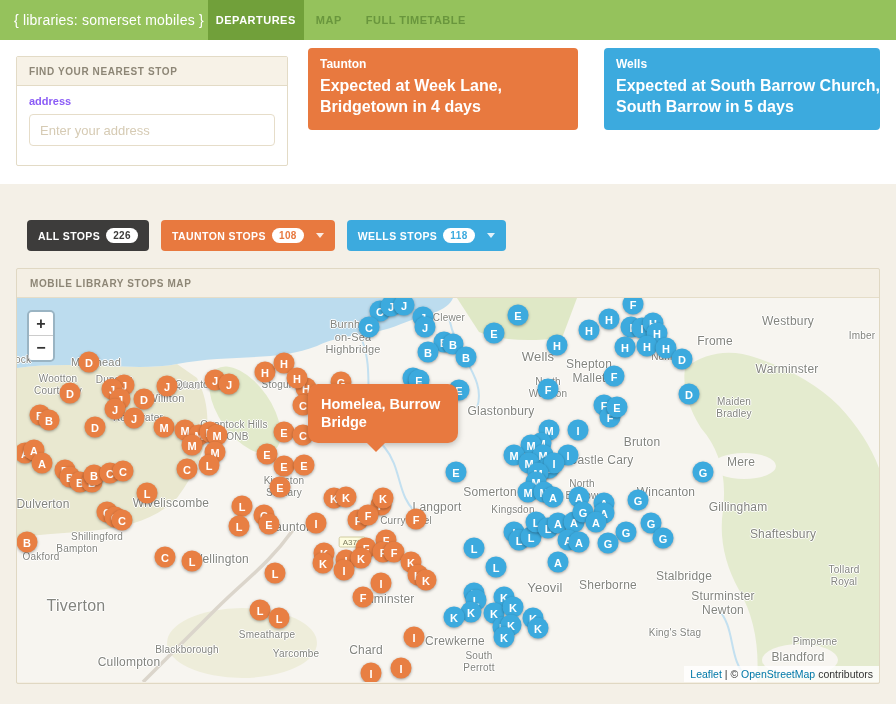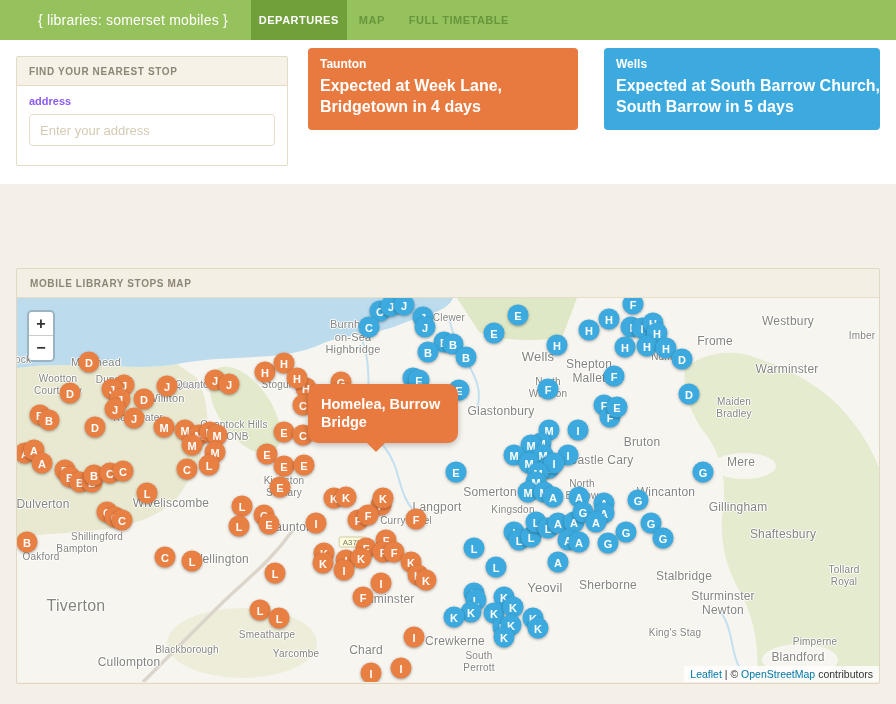--- a/index.html
+++ b/index.html
@@ -2,21 +2,21 @@
 <html><head>
 <meta charset="utf-8">
 <style>
   * { box-sizing: border-box; }
   html,body { margin:0; padding:0; }
   body { font-family:"Liberation Sans", sans-serif; }
   .page { position:relative; width:896px; height:704px; background:#f4f0e7; overflow:hidden; }
 
   
   .site-header { position:absolute; top:0; left:0; width:896px; height:40px; background:#95c25c; display:flex; align-items:stretch; z-index:50; }
-  .brand { color:#fff; font-size:14px; padding:0 23px 0 14px; display:flex; align-items:center; letter-spacing:.2px;margin-left:24px; }
+  .brand { color:#fff; font-size:14px; padding:0 4px 0 14px; display:flex; align-items:center; letter-spacing:.2px; }
   .tab { display:flex; align-items:center; padding:0 12px; font-size:11px; font-weight:bold; letter-spacing:.5px; color:#69963d; cursor:pointer; }
   .tab.active { background:#71a03a; color:#fff; padding:0 8px; }
 
   
   .top-section { position:absolute; top:40px; left:0; width:896px; height:144px; background:#ffffff; }
 
   
   .finder { position:absolute; left:16px; top:56px; width:272px; height:110px; background:#fff; border:1px solid #e3dbc6; border-radius:2px; }
   .finder-header { height:29px; background:#f7f2e7; border-bottom:1px solid #e3dbc6; font-size:10px; font-weight:bold; letter-spacing:.6px; color:#8d8676; display:flex; align-items:center; padding:0 12px; }
   .finder-body { padding:9px 12px; }
@@ -96,20 +96,36 @@
     <div class="card-route">Taunton</div>
     <div class="card-line">Expected at Week Lane,</div>
     <div class="card-line">Bridgetown in 4 days</div>
   </div>
   <div class="card wells">
     <div class="card-route">Wells</div>
     <div class="card-line">Expected at South Barrow Church,</div>
     <div class="card-line">South Barrow in 5 days</div>
   </div>
 
+  <div class="filters">
+    <button class="fbtn dark">
+      <span>ALL STOPS</span>
+      <span class="badge">226</span>
+    </button>
+    <button class="fbtn orange">
+      <span>TAUNTON STOPS</span>
+      <span class="badge">108</span>
+      <span class="caret"></span>
+    </button>
+    <button class="fbtn blue">
+      <span>WELLS STOPS</span>
+      <span class="badge">118</span>
+      <span class="caret"></span>
+    </button>
+  </div>
 
   <div class="map-panel">
     <div class="map-header">MOBILE LIBRARY STOPS MAP</div>
     <div class="map-canvas">
 
       <svg class="base" width="862" height="384" viewBox="0 0 862 384">
         <rect x="0" y="0" width="862" height="384" fill="#f7f5f0"></rect>
 
         <path d="M0,70 C60,62 120,74 160,66 L180,80 C200,120 190,160 160,200 C120,240 60,230 0,240 Z" fill="#e9e8d0"></path>
         <ellipse cx="228" cy="112" rx="26" ry="50" transform="rotate(-35 228 112)" fill="#e2eacb"></ellipse>

